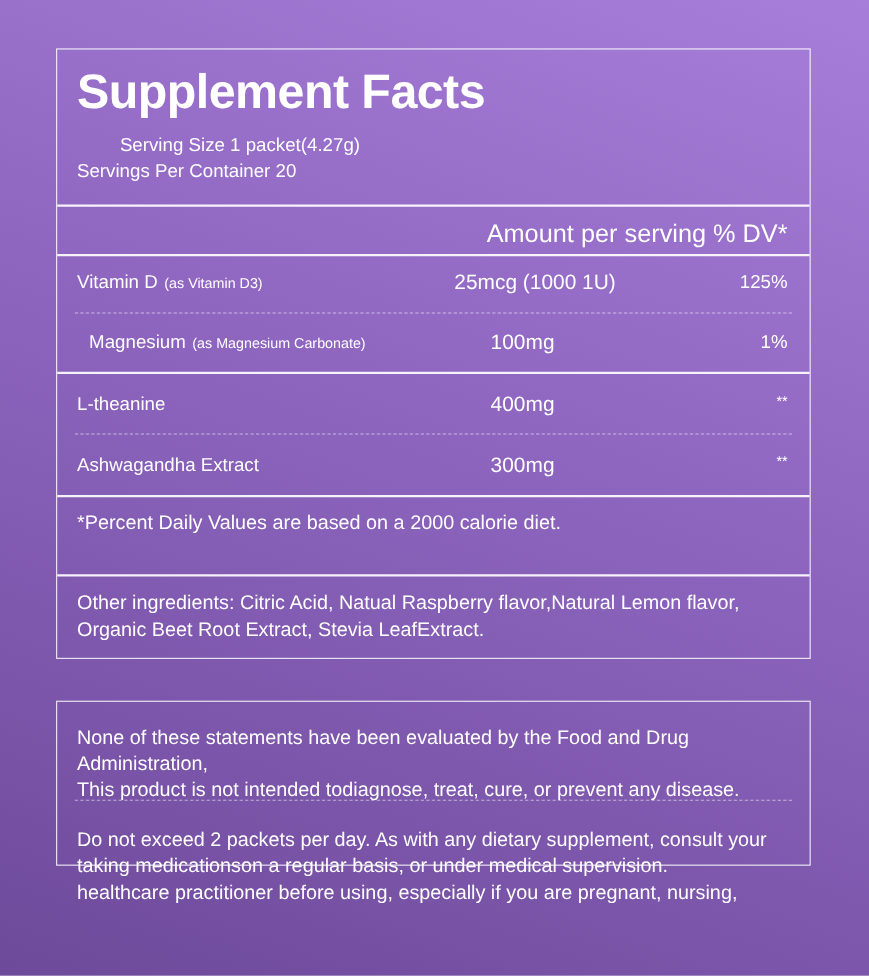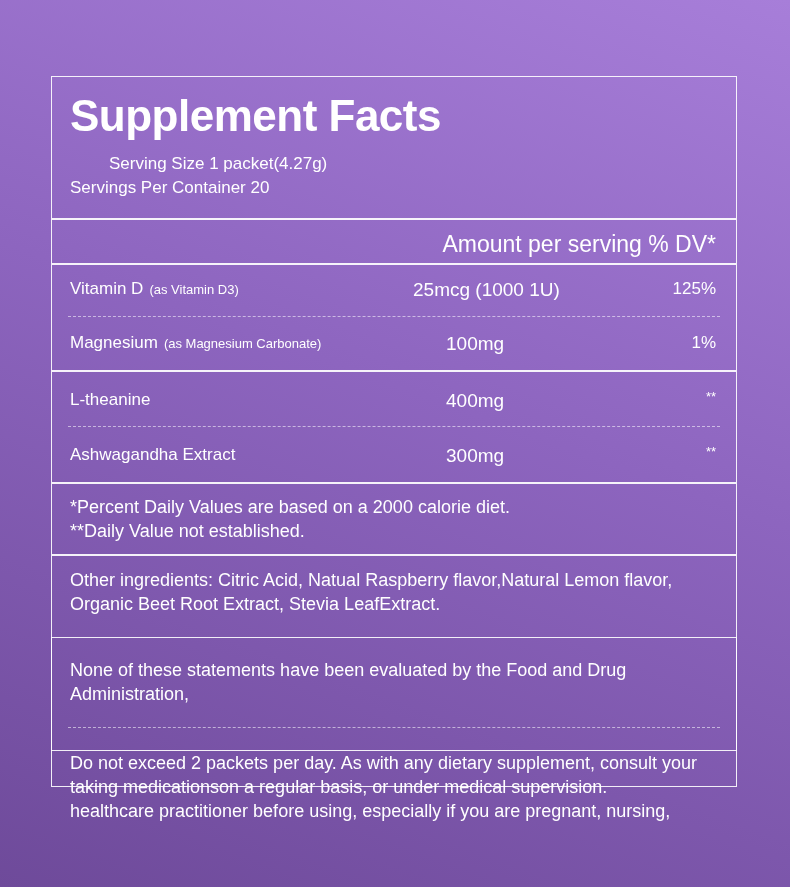--- a/index.html
+++ b/index.html
@@ -9,21 +9,21 @@
     font-family: "Liberation Sans", sans-serif;
     color: #ffffff;
     position: relative;
   }
   .panel {
     position: absolute;
     left: 51px; width: 686px;
     border: 1.5px solid rgba(255,255,255,0.9);
     box-sizing: border-box;
   }
-  #facts { top: 76px; height: 675px; }
+  #facts { top: 44px; height: 555px; }
   #warnings { top: 637px; height: 150px; }
   .hline { position: absolute; left: 0; right: 0; height: 0; border-top: 2px solid rgba(255,255,255,0.92); }
   .dline { position: absolute; left: 16px; right: 16px; height: 0; border-top: 1px dashed rgba(255,255,255,0.55); }
 
   .title { position: absolute; left: 18px; top: 14px; font-size: 44px; font-weight: bold; letter-spacing: -0.5px; }
   .sub { position: absolute; left: 18px; font-size: 17px; }
 
   .hdr { position: absolute; right: 20px; font-size: 23px; }
 
   .name { position: absolute; left: 18px; font-size: 17px; white-space: nowrap; }
@@ -49,21 +49,21 @@
 
   <div>
     <div class="name" style="top:202px;">
       <span>Vitamin D</span><span class="note">(as Vitamin D3)</span>
     </div>
     <div class="amt" style="top:202px; left:361px;">25mcg  (1000 1U)</div>
     <div class="dv" style="top:202px;">125%</div>
   </div>
   <div class="dline" style="top:239px;"></div>
   <div>
-    <div class="name" style="top:256px;">
+    <div class="name" style="top:256px;margin-left:11px;">
       <span>Magnesium</span><span class="note">(as Magnesium Carbonate)</span>
     </div>
     <div class="amt" style="top:256px; left:394px;">100mg</div>
     <div class="dv" style="top:256px;">1%</div>
   </div>
 
   <div class="hline" style="top:293px;"></div>
 
   <div>
     <div class="name" style="top:313px;">L-theanine</div>
@@ -74,34 +74,34 @@
   <div>
     <div class="name" style="top:368px;">Ashwagandha Extract</div>
     <div class="amt" style="top:368px; left:394px;">300mg</div>
     <div class="dv star" style="top:367px;">**</div>
   </div>
 
   <div class="hline" style="top:405px;"></div>
 
   <div class="small" style="top:418px;">
     <div>*Percent Daily Values are based on a 2000 calorie diet.</div>
-    <div>**Daily Value not established.</div>
   </div>
 
   <div class="hline" style="top:477px;"></div>
 
   <div class="small" style="top:491px;">
     <div>Other ingredients: Citric Acid, Natual Raspberry flavor,Natural Lemon flavor,</div>
     <div>Organic Beet Root Extract, Stevia LeafExtract.</div>
   </div>
 </div>
 
 <div class="panel" id="warnings">
   <div class="small" style="top:20px;">
     <div>None of these statements have been evaluated by the Food and Drug Administration,</div>
+    <div>This product is not intended todiagnose, treat, cure, or prevent any disease.</div>
   </div>
   <div class="dline" style="top:89px;"></div>
   <div class="small" style="top:113px;">
     <div>Do not exceed 2 packets per day. As with any dietary supplement, consult your</div>
     <div>taking medicationson a regular basis, or under medical supervision.</div>
     <div>healthcare practitioner before using, especially if you are pregnant, nursing,</div>
   </div>
 </div>
 
 </body></html>

